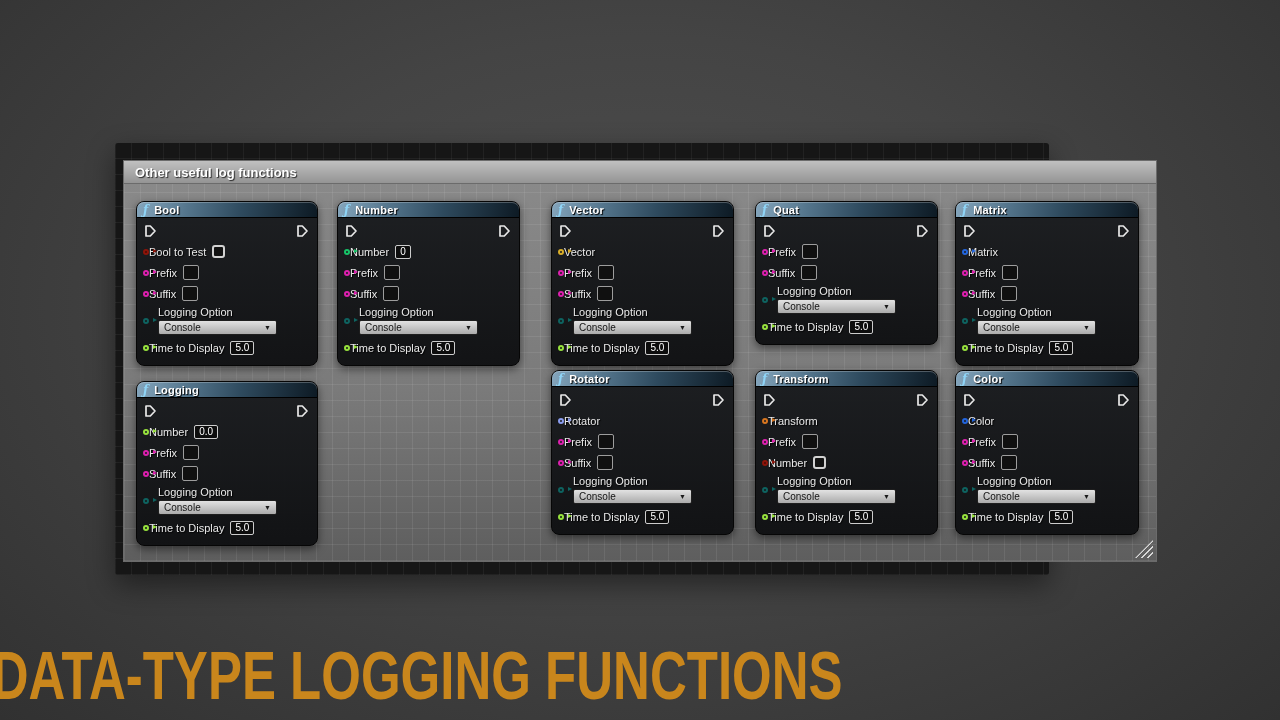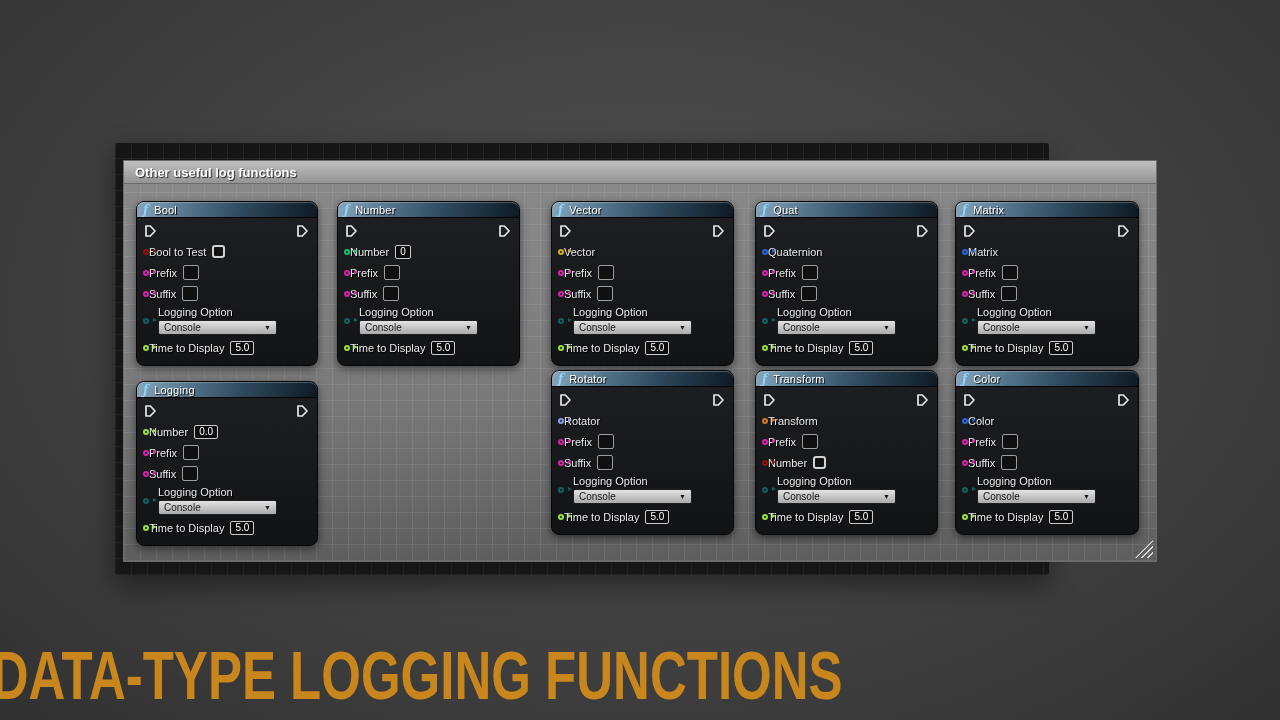--- a/index.html
+++ b/index.html
@@ -65,21 +65,21 @@
     background:linear-gradient(100deg, #85a6bd 0%, #54758c 28%, #2e4references 0%, #2e4a5e 55%, #0d1a24 100%);
     background:linear-gradient(100deg, #85a6bd 0%, #54758c 28%, #2e4a5e 58%, #0d1a24 100%);
     border-bottom:1px solid #000;
     display:flex; align-items:center; padding:0 6px;
     box-shadow:inset 0 1px 0 rgba(255,255,255,0.25);
   }
   .ficon {
     font-family:"DejaVu Serif", serif; font-style:italic; font-weight:bold;
     color:#8fd4f6; font-size:12px; margin-right:6px; line-height:14px;
   }
-  .ntitle { color:#fff; font-size:11px; font-weight:normal; text-shadow:1px 1px 1px #000; letter-spacing:0.2px; }
+  .ntitle { color:#fff; font-size:11px; font-weight:bold; text-shadow:1px 1px 1px #000; letter-spacing:0.2px; }
 
   .exec-row { display:flex; justify-content:space-between; padding:6px 8px 3px 7px; height:23px; }
   .execpin { width:13px; height:14px; display:block; }
 
   .pin-row { display:flex; align-items:center; height:21px; padding-left:6px; }
   .pin-row.stacked { height:33px; }
   .pin {
     flex:none; width:6px; height:6px; border-radius:50%;
     border:2.6px solid var(--pc,#999); position:relative; background:var(--pf,transparent);
   }
@@ -296,24 +296,20 @@
               <path d="M2 2 h4.3 l4.7 5 l-4.7 5 H2 z" fill="none" stroke="#e8e8e8" stroke-width="1.7" stroke-linejoin="round"></path>
             </svg>
           </span>
           <span>
             <svg class="execpin" viewBox="0 0 13 14">
               <path d="M2 2 h4.3 l4.7 5 l-4.7 5 H2 z" fill="none" stroke="#e8e8e8" stroke-width="1.7" stroke-linejoin="round"></path>
             </svg>
           </span>
         </div>
         <div class="pin-row">
-          <span class="pin" style="--pc:#2265dd"></span>
-          <span class="plabel">Quaternion</span>
-        </div>
-        <div class="pin-row">
           <span class="pin" style="--pc:#dd1fae"></span>
           <span class="plabel">Prefix</span>
           <span class="textbox"></span>
         </div>
         <div class="pin-row">
           <span class="pin" style="--pc:#dd1fae"></span>
           <span class="plabel">Suffix</span>
           <span class="textbox"></span>
         </div>
         <div class="pin-row stacked">

